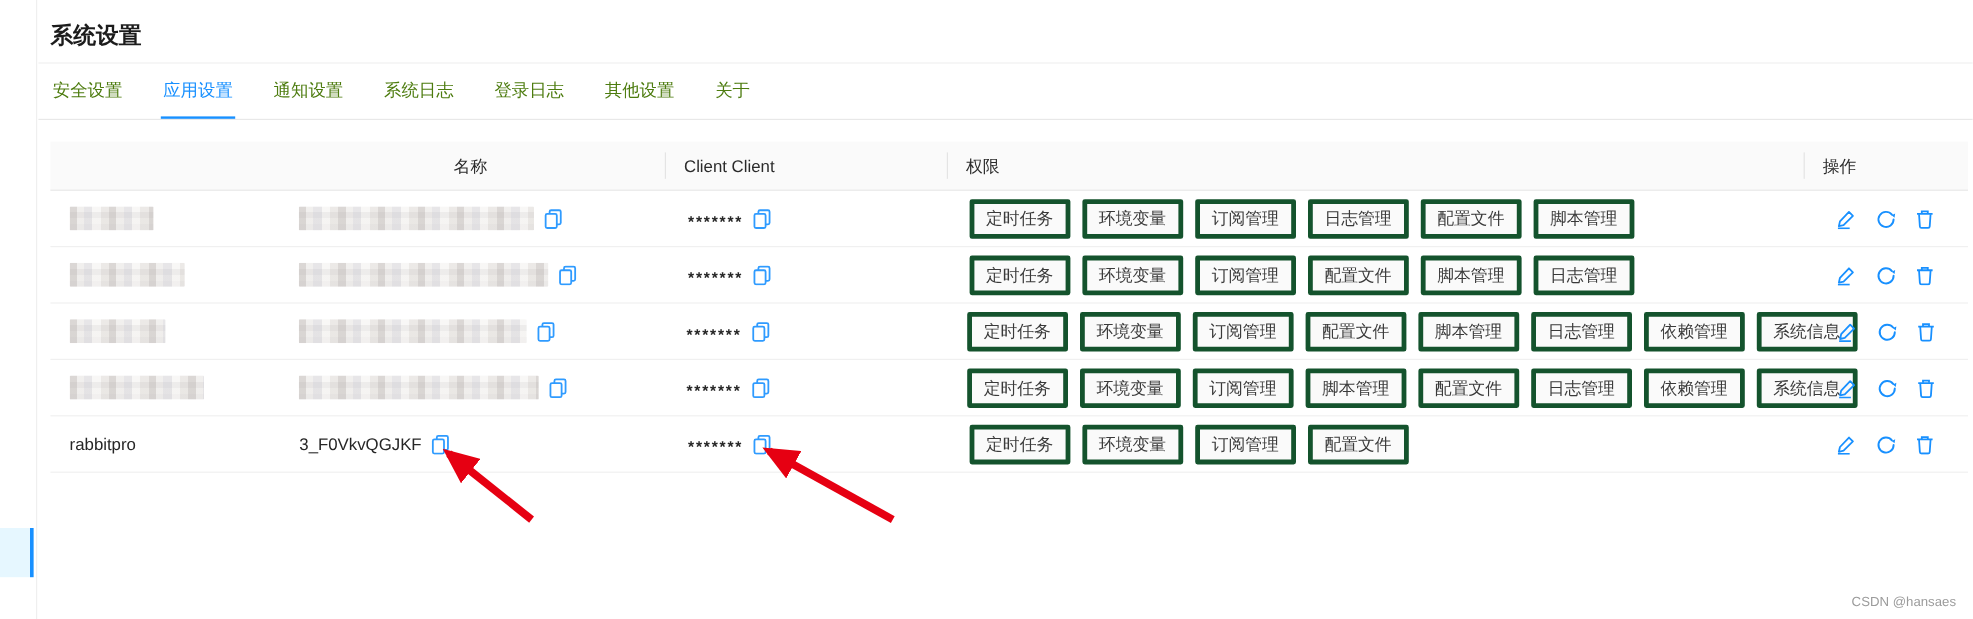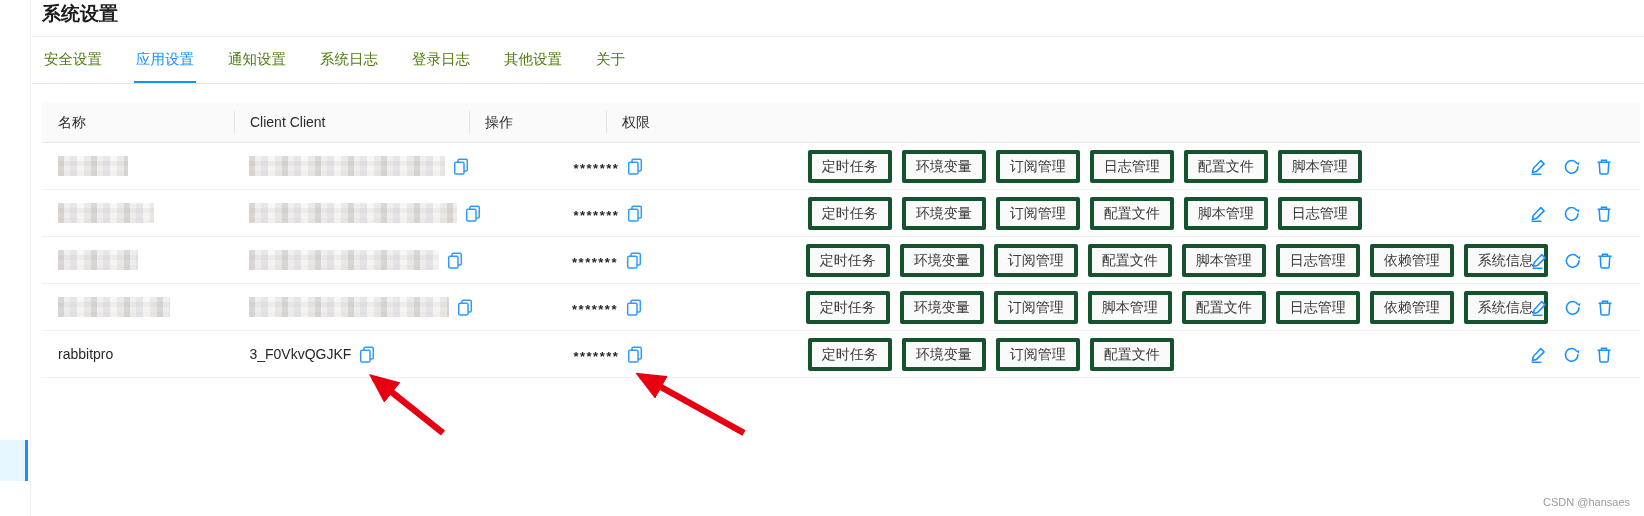--- a/index.html
+++ b/index.html
@@ -9,31 +9,31 @@
 
   
   .sidebar { position:absolute; left:0; top:0; width:31px; height:516px;
     background:#fff; border-right:1px solid #efefef; }
   .sidebar-active { position:absolute; left:0; top:440px; width:28px; height:41px;
     background:#e6f7ff; border-right:3px solid #1890ff; cursor:pointer; }
 
   
   .content { position:absolute; left:32px; top:0; right:0; }
   .page-title { font-size:19px; font-weight:700; color:#1c1c1c;
-    padding:1px 0 9px 10px; border-bottom:1px solid #f0f0f0; }
+    padding:1px 0 9px 10px; border-bottom:1px solid #f0f0f0;margin-top:16px; }
 
   .tabs { padding:0 0 0 10px; border-bottom:1px solid #e8e8e8; }
   .tab { display:inline-block; background:none; border:none; cursor:pointer;
     font-family:inherit; font-size:14.5px; color:#4d7c0f; padding:13px 2px 12px;
     margin-right:30px; border-bottom:2px solid transparent; }
   .tab.active { color:#1890ff; border-bottom-color:#1890ff; }
 
   
   .table { margin:18px 4px 0 10px; font-size:14px; }
-  .thead { display:flex; background:#fafafa; border-bottom:1px solid #e8e8e8; }
+  .thead { display:flex; background:#fafafa; border-bottom:1px solid #e8e8e8;justify-content:flex-end; }
   .th { position:relative; height:40px; line-height:40px; padding-left:16px;
     font-weight:500; color:#2b2b2b; white-space:nowrap; }
   .th + .th::before { content:''; position:absolute; left:0; top:9px; width:1px;
     height:22px; background:#e4e4e4; }
   .tr { display:flex; align-items:center; height:47px; border-bottom:1px solid #f0f0f0; }
   .td { padding-left:16px; display:flex; align-items:center; white-space:nowrap; }
   .col-name { width:192px; }
   .col-client-id { width:325px; }
   .col-client-secret { width:235px; }
   .col-permissions { width:714px; }
@@ -74,22 +74,22 @@
     <div class="sidebar-active"></div>
   </aside>
 
   <main class="content">
     <h1 class="page-title">系统设置</h1>
     <nav class="tabs" id="tabs"><button class="tab">安全设置</button><button class="tab active">应用设置</button><button class="tab">通知设置</button><button class="tab">系统日志</button><button class="tab">登录日志</button><button class="tab">其他设置</button><button class="tab">关于</button></nav>
     <section class="table">
       <div class="thead" id="thead">
           <div class="th col-name">名称</div>
           <div class="th col-client-secret">Client Client</div>
+          <div class="th col-permissions">权限</div>
           <div class="th col-actions">操作</div>
-          <div class="th col-permissions">权限</div>
         </div>
       <div id="tbody">
           <div class="tr">
             <div class="td col-name">
               <span class="mosaic" style="width: 70px;"></span>
             </div>
             <div class="td col-client-id">
               <span class="mosaic" style="width: 196px;"></span>
               <button class="copy-btn">
                 <svg width="16" height="17" viewBox="0 0 16 17">

